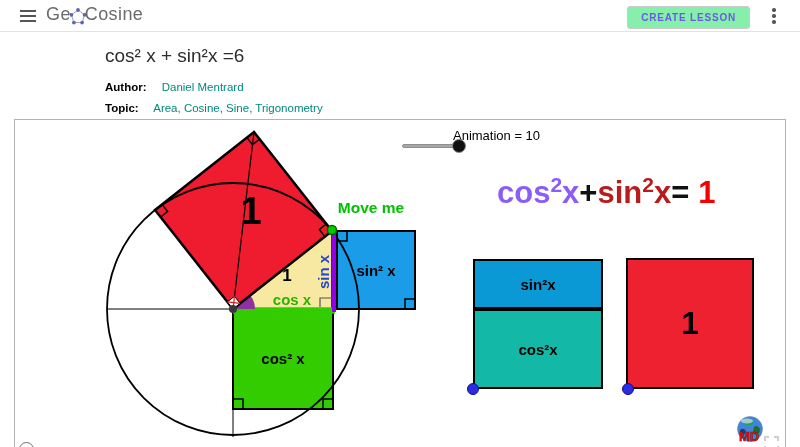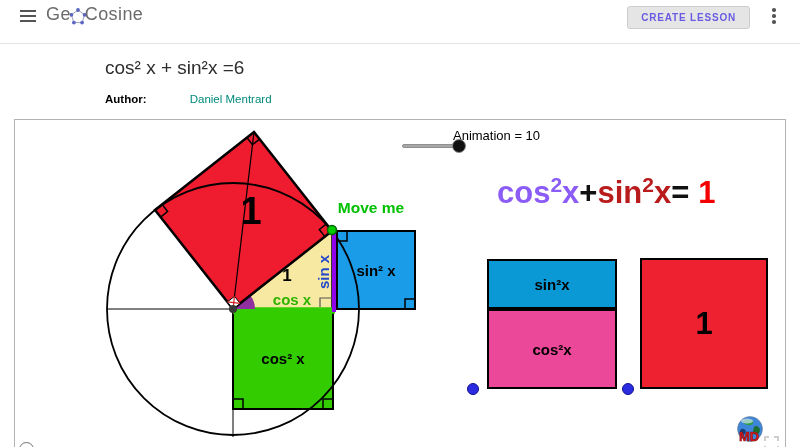--- a/index.html
+++ b/index.html
@@ -1,52 +1,52 @@
 <!DOCTYPE html>
 <html><head>
 <meta charset="utf-8">
 <style>
   * { margin:0; padding:0; box-sizing:border-box; }
   body { font-family:"Liberation Sans", sans-serif; background:#fff; }
   .page { position:relative; width:800px; height:447px; background:#fff; overflow:hidden; }
 
   
-  .app-header { position:relative; height:44px; border-bottom:1px solid #e2e2e2; background:#fff; }
+  .app-header { position:relative; height:32px; border-bottom:1px solid #e2e2e2; background:#fff; }
   .menu-btn { position:absolute; left:20px; top:9px; width:16px; height:14px; cursor:pointer; background:none; border:none; }
   .menu-btn span { display:block; height:2px; background:#555; margin-bottom:3px; }
   .logo { position:absolute; left:46px; top:4px; font-size:18px; color:#6b6b6b; letter-spacing:.4px; display:flex; align-items:center; cursor:pointer; }
   .logo svg { margin:2px -1px 0 -1px; }
-  .create-lesson { position:absolute; right:50px; top:6px; background:#e5e5e5; border:1px solid #cccccc; border-radius:3px; color:#6a5be2; font-family:"Liberation Sans",sans-serif; font-size:10px; font-weight:bold; letter-spacing:.8px; padding:5px 13px; cursor:pointer; }
+  .create-lesson { position:absolute; right:50px; top:6px; background:#86efac; border:1px solid #cccccc; border-radius:3px; color:#6a5be2; font-family:"Liberation Sans",sans-serif; font-size:10px; font-weight:bold; letter-spacing:.8px; padding:5px 13px; cursor:pointer; }
   .kebab { position:absolute; right:24px; top:8px; width:4px; cursor:pointer; }
   .kebab i { display:block; width:3.5px; height:3.5px; border-radius:50%; background:#555; margin-bottom:2.5px; }
 
   
   .meta { padding:13px 0 0 105px; }
   .meta h1 { font-size:19px; font-weight:400; color:#2e2e2e; margin-bottom:14px; }
   .meta-row { font-size:11.5px; color:#000; margin-bottom:9px; }
   .meta-row .lbl { font-weight:bold; margin-right:12px; }
-  .meta-row a { color:#00897b; text-decoration:none; cursor:pointer;margin-left:28px; }
+  .meta-row a { color:#00897b; text-decoration:none; cursor:pointer; }
   .topics a:not(:last-child)::after { content:", "; color:#00897b; }
 
   
   .applet { position:absolute; left:14px; top:119px; width:772px; height:334px; border:1px solid #b3b3b3; background:#fff; }
 
   .slider-label { position:absolute; left:438px; top:8px; font-size:13px; color:#000; }
   .slider-track { position:absolute; left:387px; top:24px; width:58px; height:4px; background:#a8a8a8; border-radius:2px; border:1px solid #8f8f8f; cursor:pointer; }
   .slider-knob { position:absolute; left:437px; top:19px; width:14px; height:14px; border-radius:50%; background:#111; border:1.5px solid #8a8a8a; cursor:grab; }
 
   .figure { position:absolute; left:0; top:0; }
 
   .equation { position:absolute; left:482px; top:55px; font-size:31px; font-weight:bold; white-space:nowrap; }
   .equation .sup { font-size:21px; position:relative; top:-11px; }
   .eq-green { color:#8b5cf6; } .eq-blue { color:#b91c1c; } .eq-black { color:#111; } .eq-red { color:#f50000; margin-left:9px; }
 
-  .rect-abs { position:absolute; display:flex; align-items:center; justify-content:center; font-weight:bold; color:#000;margin-left:14px; }
+  .rect-abs { position:absolute; display:flex; align-items:center; justify-content:center; font-weight:bold; color:#000; }
   .stk-blue { left:458px; top:139px; width:130px; height:50px; background:#0b99d6; border:2px solid #000; font-size:15px; }
-  .stk-green { left:458px; top:189px; width:130px; height:80px; background:#ec4899; border:2px solid #000; font-size:15px; }
+  .stk-green { left:458px; top:189px; width:130px; height:80px; background:#14b8a6; border:2px solid #000; font-size:15px; }
   .unit-square { left:611px; top:138px; width:128px; height:131px; background:#ee2130; border:2.5px solid #000; font-size:31px; }
   .drag-dot { position:absolute; width:12px; height:12px; border-radius:50%; background:#2b2be0; border:1.5px solid #101090; cursor:grab; }
 
   .zoom-circle { position:absolute; left:4px; top:322px; width:15px; height:15px; border:1.5px solid #6f6f6f; border-radius:50%; background:#fff; cursor:pointer; }
   .badge { position:absolute; left:720px; top:295px; }
   .fullscreen { position:absolute; left:748px; top:315px; cursor:pointer; }
 </style>
 </head>
 <body>
 
@@ -76,20 +76,24 @@
         <i></i>
         <i></i>
       </div>
   </header>
 
   <section class="meta">
     <h1>cos² x + sin²x =6</h1>
     <div class="meta-row">
       <span class="lbl">Author:</span>
       <a>Daniel Mentrard</a>
+    </div>
+    <div class="meta-row">
+      <span class="lbl">Topic:</span>
+      <span class="topics"><a>Area</a><a>Cosine</a><a>Sine</a><a>Trigonometry</a></span>
     </div>
   </section>
 
   <div class="applet">
 
     <div class="slider-label">Animation = 10</div>
     <div class="slider-track"></div>
     <div class="slider-knob"></div>
 
     <svg class="figure" width="470" height="332" viewBox="0 0 470 332">

